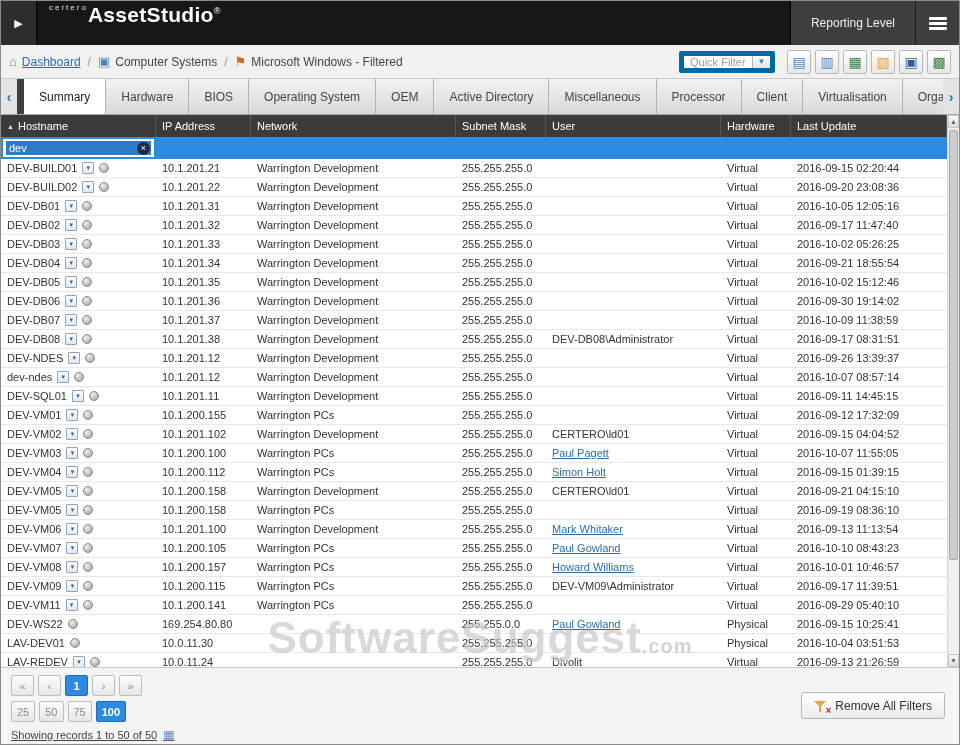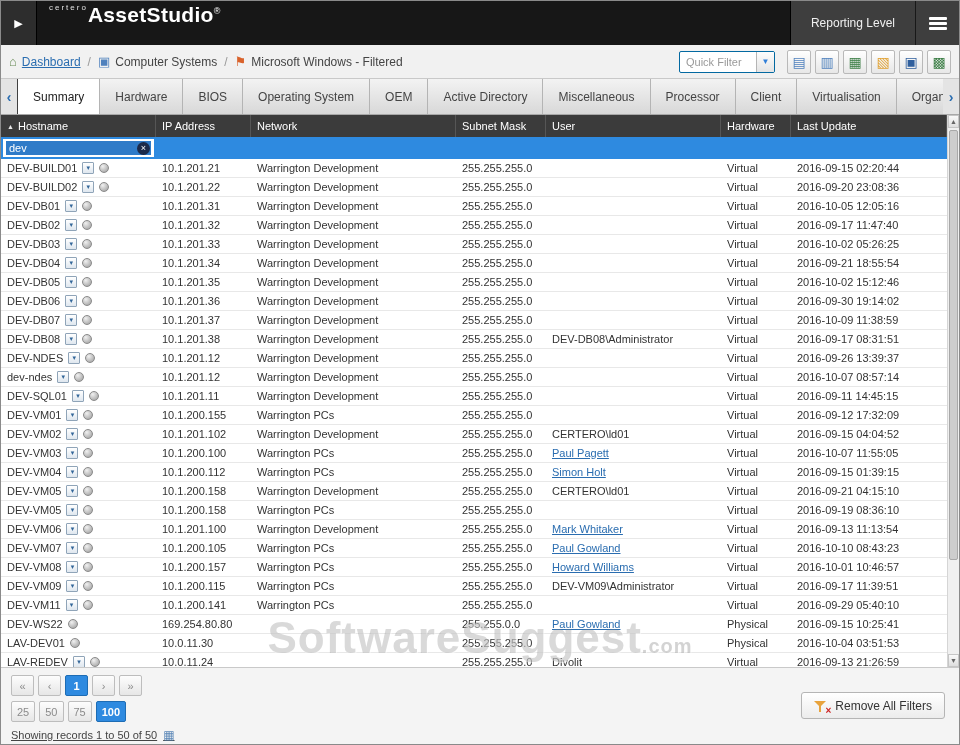--- a/index.html
+++ b/index.html
@@ -23,32 +23,32 @@
   .crumb-bar { height:34px; background:#f1f1f1; border-bottom:1px solid #c9c9c9; display:flex; align-items:center; padding:0 8px; font-size:12px; color:#555; }
   .crumb-item { display:flex; align-items:center; gap:5px; white-space:nowrap; }
   .crumb-icon { font-size:13px; }
   .home-ic { color:#6b8e5a; }
   .sys-ic { color:#4f81bd; }
   .win-ic { color:#d9622b; }
   .crumb-link { color:#2a6db0; text-decoration:underline; cursor:pointer; }
   .crumb-plain { color:#444; }
   .crumb-sep { margin:0 7px; color:#999; }
   .crumb-right { margin-left:auto; display:flex; align-items:center; }
-  .quick-filter { display:flex; align-items:center; border:1px solid #0369a1; background:#fff; height:22px; width:96px; margin-right:8px; border-radius:2px; overflow:hidden; }
+  .quick-filter { display:flex; align-items:center; border:5px solid #0369a1; background:#fff; height:22px; width:96px; margin-right:8px; border-radius:2px; overflow:hidden; }
   .qf-text { flex:1; color:#9a9a9a; font-size:11px; padding:0 6px; white-space:nowrap; }
   .qf-caret { width:18px; height:100%; border-left:1px solid #b5b5b5; background:linear-gradient(#fdfdfd,#e4e4e4); color:#2f7ed8; font-size:8px; display:flex; align-items:center; justify-content:center; cursor:pointer; }
   .tool-btn { width:24px; height:24px; margin-left:4px; border:1px solid #b9b9b9; border-radius:2px; background:linear-gradient(#ffffff,#e7e7e7); display:flex; align-items:center; justify-content:center; cursor:pointer; }
   .tool-glyph { font-size:14px; line-height:1; }
 
   
   .tabs-bar { height:36px; background:#dcdcdc; border-bottom:1px solid #a8a8a8; display:flex; align-items:stretch; }
   .tab-scroll { width:16px; display:flex; align-items:center; justify-content:center; color:#2a6db0; font-size:14px; font-weight:bold; cursor:pointer; background:#e4e4e4; }
   .tabs-strip { flex:1; display:flex; overflow:hidden; }
   .tab { padding:0 15px; display:flex; align-items:center; font-size:12px; color:#444; background:linear-gradient(#f3f3f3,#d8d8d8); border-right:1px solid #b4b4b4; white-space:nowrap; cursor:pointer; }
-  .tab:first-child { border-left:1px solid #404040; }
+  .tab:first-child { border-left:7px solid #404040; }
   .tab.active { background:#fff; color:#222; }
 
   
   .grid { display:flex; height:552px; }
   .grid-main { width:948px; display:flex; flex-direction:column; }
   .thead { display:flex; height:22px; background:#3b3b3b; color:#fff; font-size:11px; flex:none; }
   .th { display:flex; align-items:center; padding:0 6px; border-right:1px solid #565656; overflow:hidden; white-space:nowrap; cursor:pointer; }
   .sort-arrow { font-size:7px; margin-right:4px; color:#e8e8e8; }
   .filter-row { display:flex; height:22px; background:#2e8ae0; align-items:center; flex:none; }
   .filter-input { margin:2px; height:18px; background:#fff; border:1px solid #ffffff; display:flex; align-items:center; width:151px; position:relative; font-size:11px; padding:1px 2px; }

